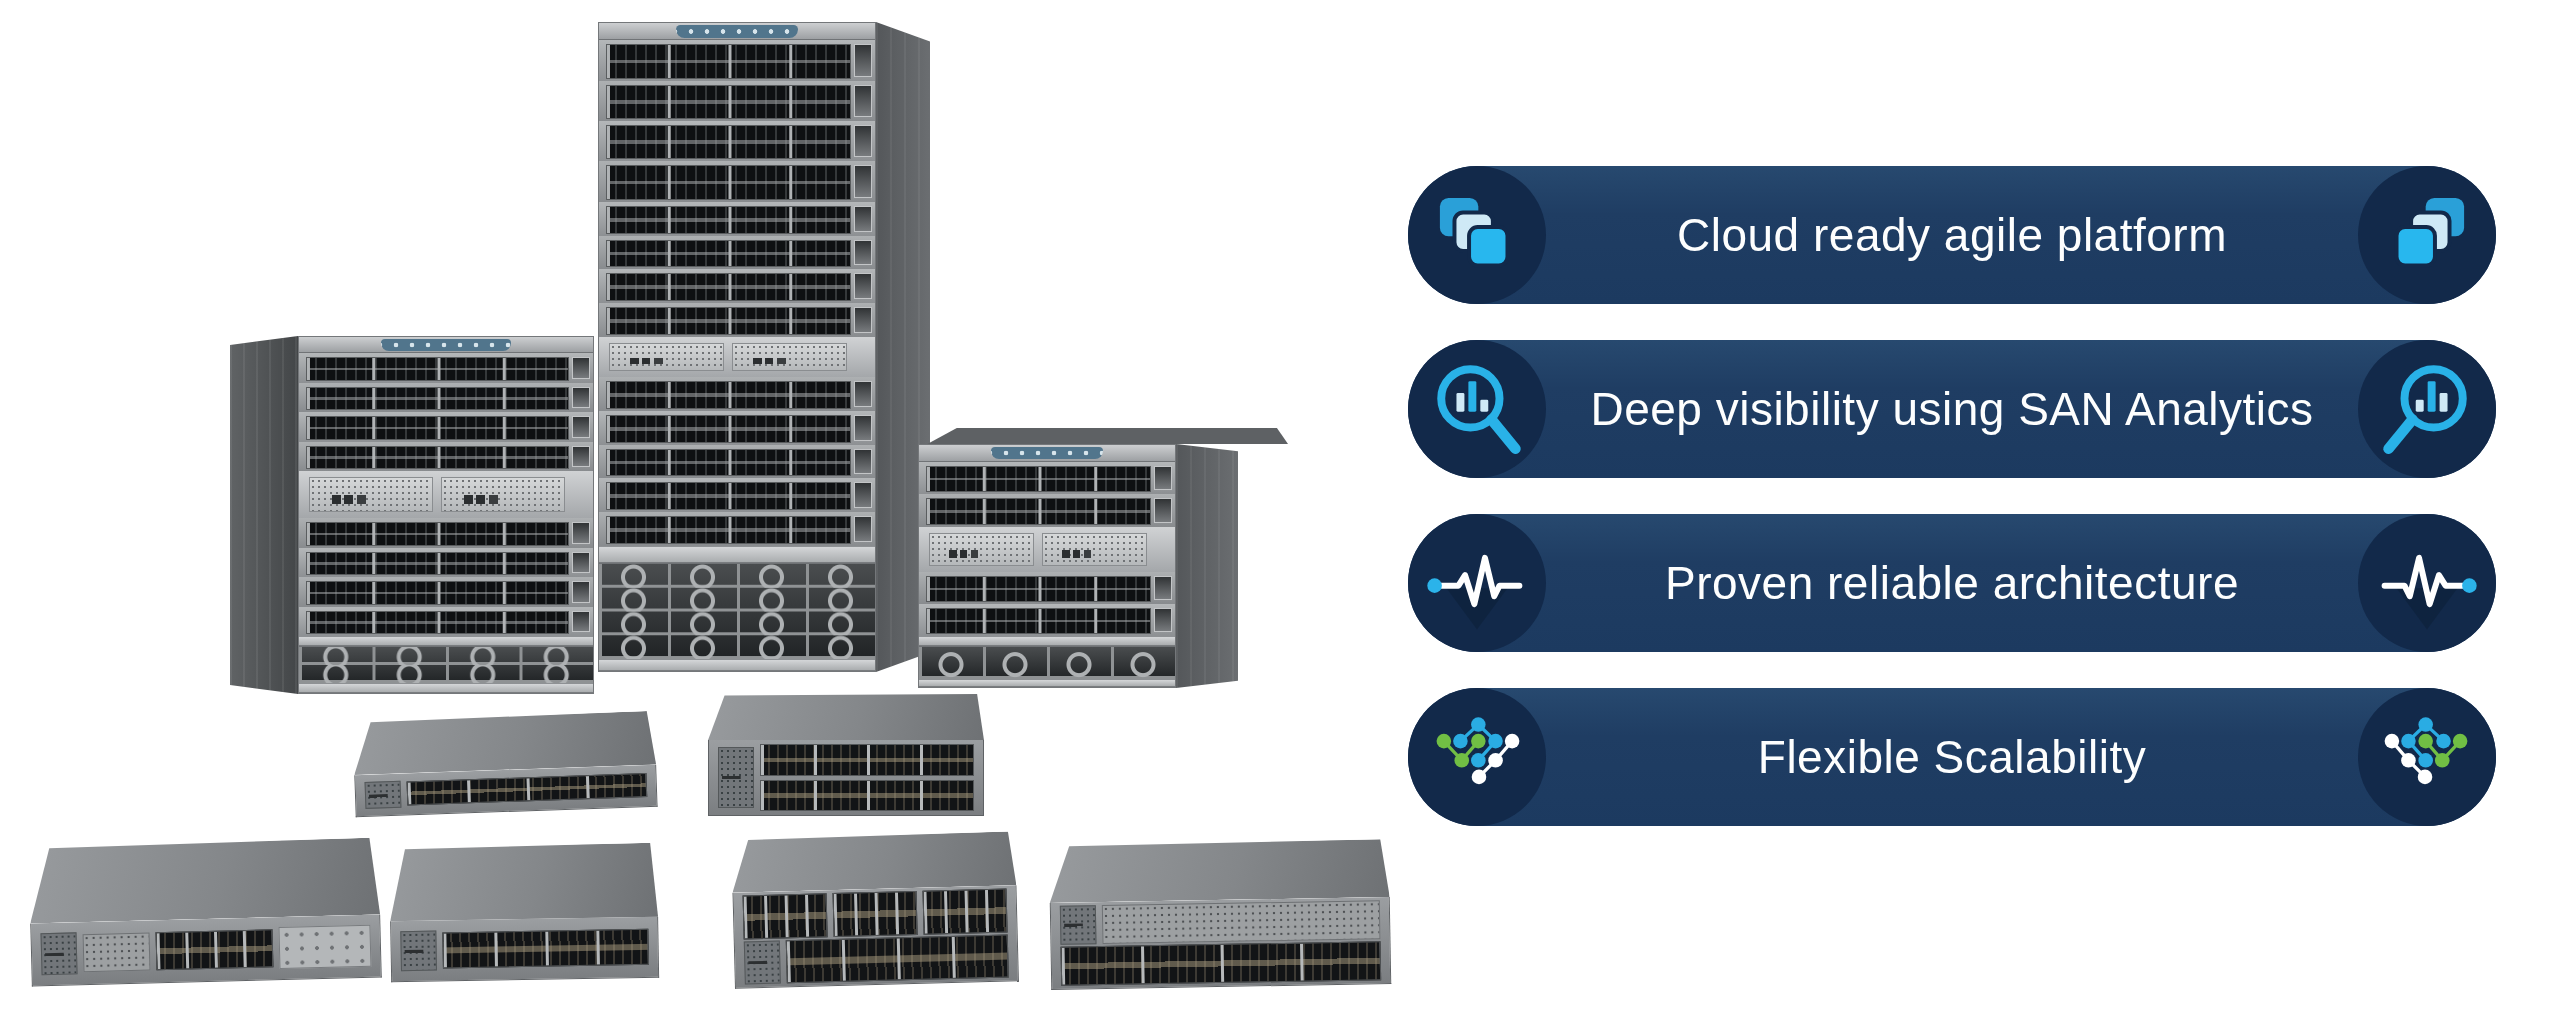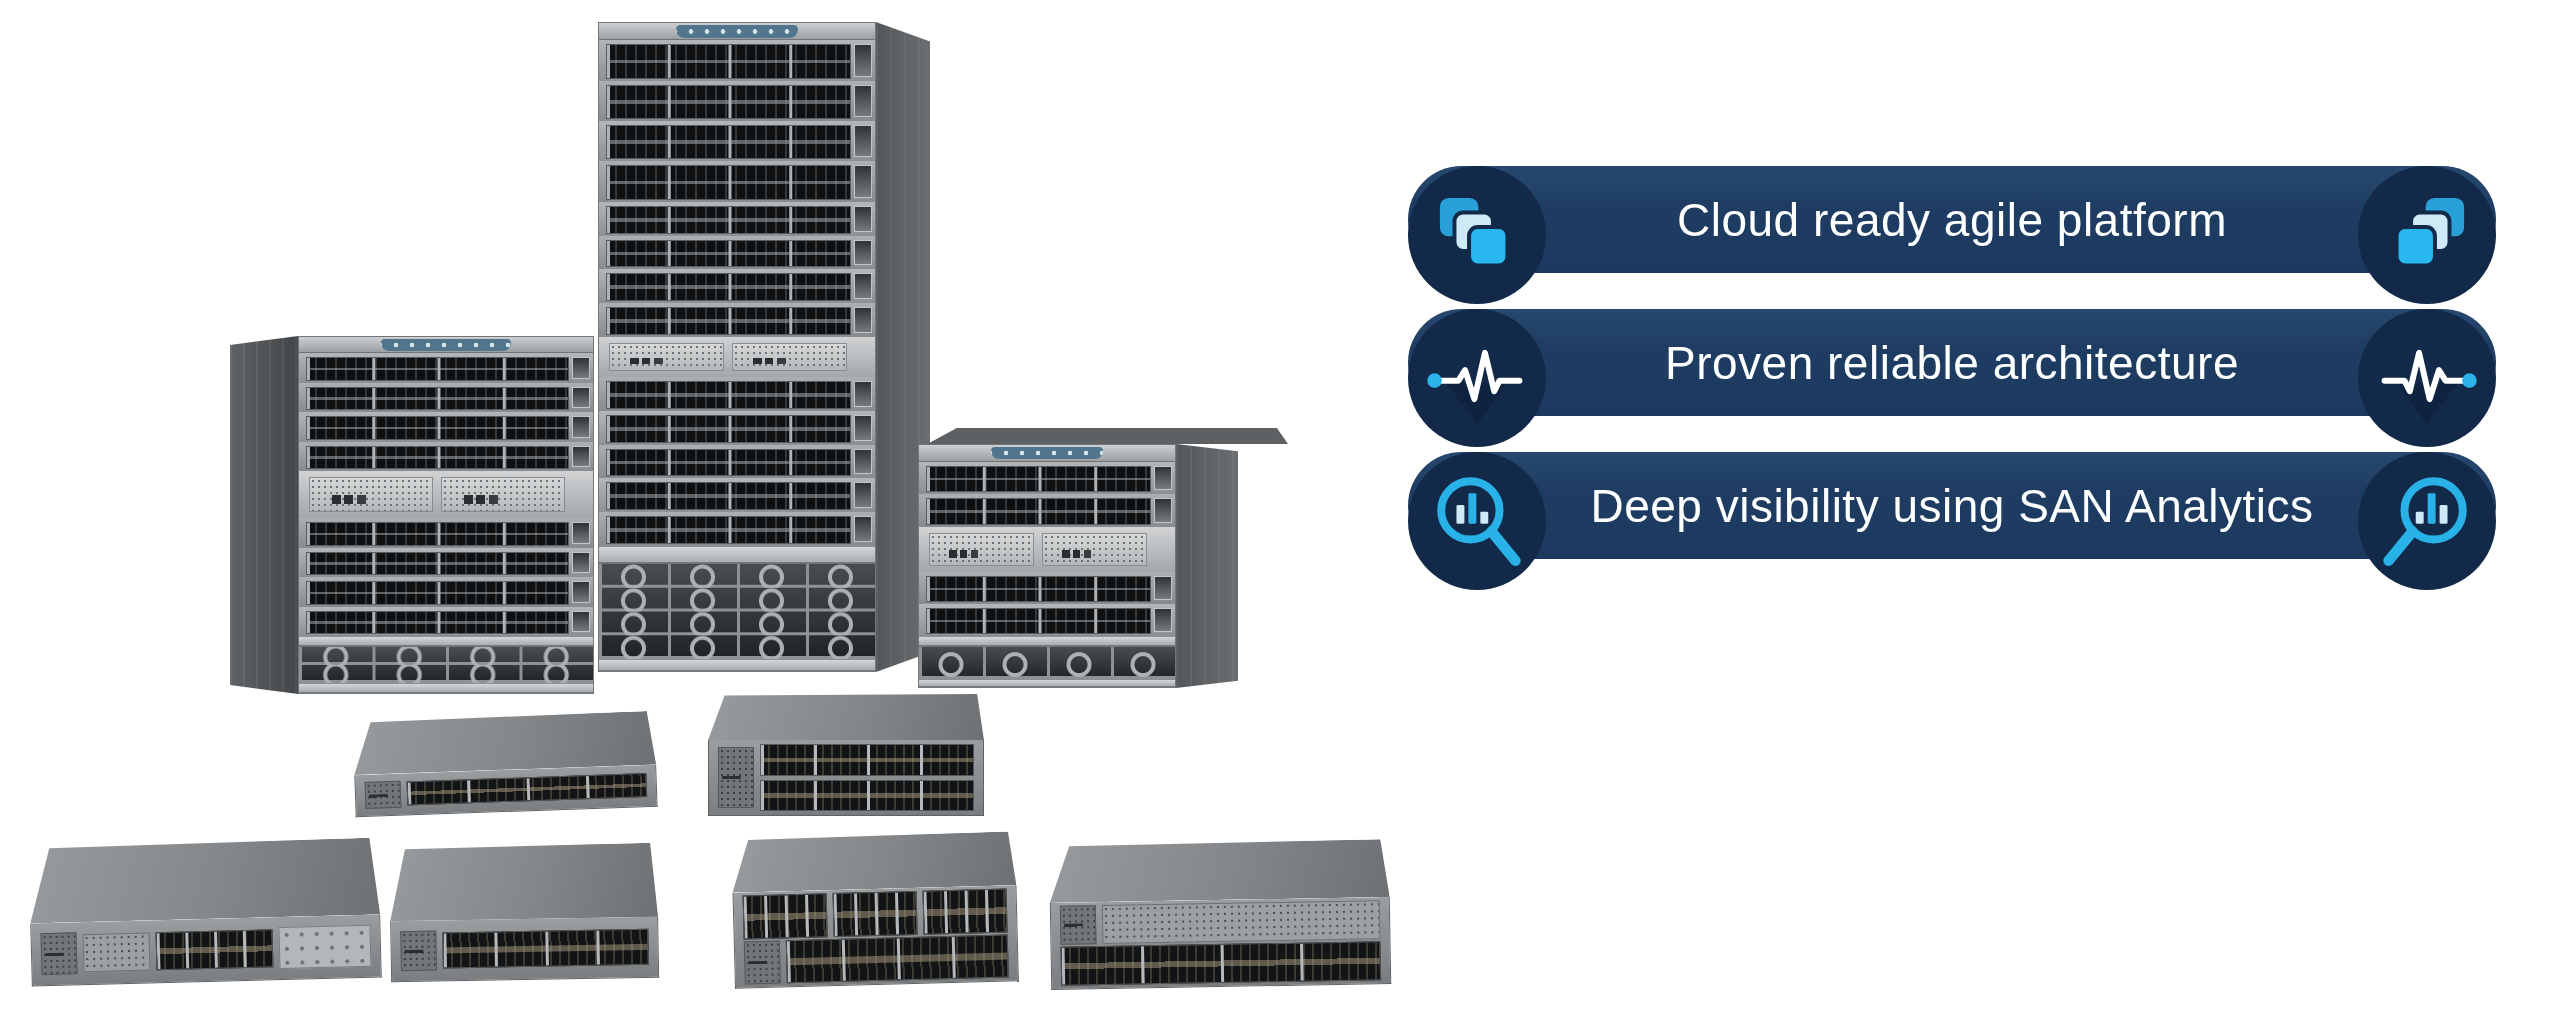--- a/index.html
+++ b/index.html
@@ -70,21 +70,21 @@
   .vent{flex:2.2;height:66%;border:1px solid #6e7174;background-color:#9da0a2;
      background-image:radial-gradient(circle 1.4px at 3px 3px,#4e5154 1.1px,rgba(0,0,0,0) 1.6px);
      background-size:7px 7px;}
   .blank{flex:1.1;height:74%;border:1px solid #797c7f;background-color:#b4b7b9;
      background-image:radial-gradient(circle 2px at 7px 7px,#6f7275 1.6px,rgba(0,0,0,0) 2.2px);
      background-size:15px 14px;}
   .prow{flex:1;display:flex;gap:6px;align-items:center;}
 
   
   .banners{position:absolute;left:1408px;top:166px;width:1088px;display:flex;flex-direction:column;gap:36px;}
-  .pill{position:relative;height:107px;border-radius:69px;
+  .pill{position:relative;height:138px;border-radius:69px;
         background:linear-gradient(#27496f 0%,#1f3d63 35%,#1c3a60 100%);
         display:flex;align-items:center;justify-content:center;}
   .cap{position:absolute;top:0;width:138px;height:138px;border-radius:50%;background:#12294a;
        display:flex;align-items:center;justify-content:center;}
   .cap-left{left:0;} .cap-right{right:0;}
   .cap svg{width:106px;height:106px;overflow:visible;}
   .mirror svg{transform:scaleX(-1);}
   .pill-label{color:#fdfefe;font-size:46px;font-weight:400;letter-spacing:.5px;white-space:nowrap;}
   .defs-hidden{position:absolute;width:0;height:0;overflow:hidden;}
 </style>
@@ -343,41 +343,54 @@
       <div class="cap cap-right mirror">
         <svg viewBox="0 0 160 160">
             <use href="#sym-squares"></use>
           </svg>
       </div>
     </div>
 
     <div class="pill">
       <div class="cap cap-left">
         <svg viewBox="0 0 160 160">
+            <use href="#sym-mag-bars"></use>
+          </svg>
+      </div>
+      <div class="pill-label">Deep visibility using SAN Analytics</div>
+      <div class="cap cap-right mirror">
+        <svg viewBox="0 0 160 160">
+            <use href="#sym-mag-bars"></use>
+          </svg>
+      </div>
+    </div>
+
+    <div class="pill">
+      <div class="cap cap-left">
+        <svg viewBox="0 0 160 160">
             <use href="#sym-heartbeat"></use>
           </svg>
       </div>
       <div class="pill-label">Proven reliable architecture</div>
       <div class="cap cap-right mirror">
         <svg viewBox="0 0 160 160">
             <use href="#sym-heartbeat"></use>
           </svg>
       </div>
     </div>
 
+
     <div class="pill">
       <div class="cap cap-left">
         <svg viewBox="0 0 160 160">
-            <use href="#sym-mag-bars"></use>
-          </svg>
-      </div>
-      <div class="pill-label">Deep visibility using SAN Analytics</div>
+            <use href="#sym-network"></use>
+          </svg>
+      </div>
+      <div class="pill-label">Flexible Scalability</div>
       <div class="cap cap-right mirror">
         <svg viewBox="0 0 160 160">
-            <use href="#sym-mag-bars"></use>
-          </svg>
-      </div>
-    </div>
-
-
+            <use href="#sym-network"></use>
+          </svg>
+      </div>
+    </div>
 
   </div>
 </div>
 
 </body></html>

